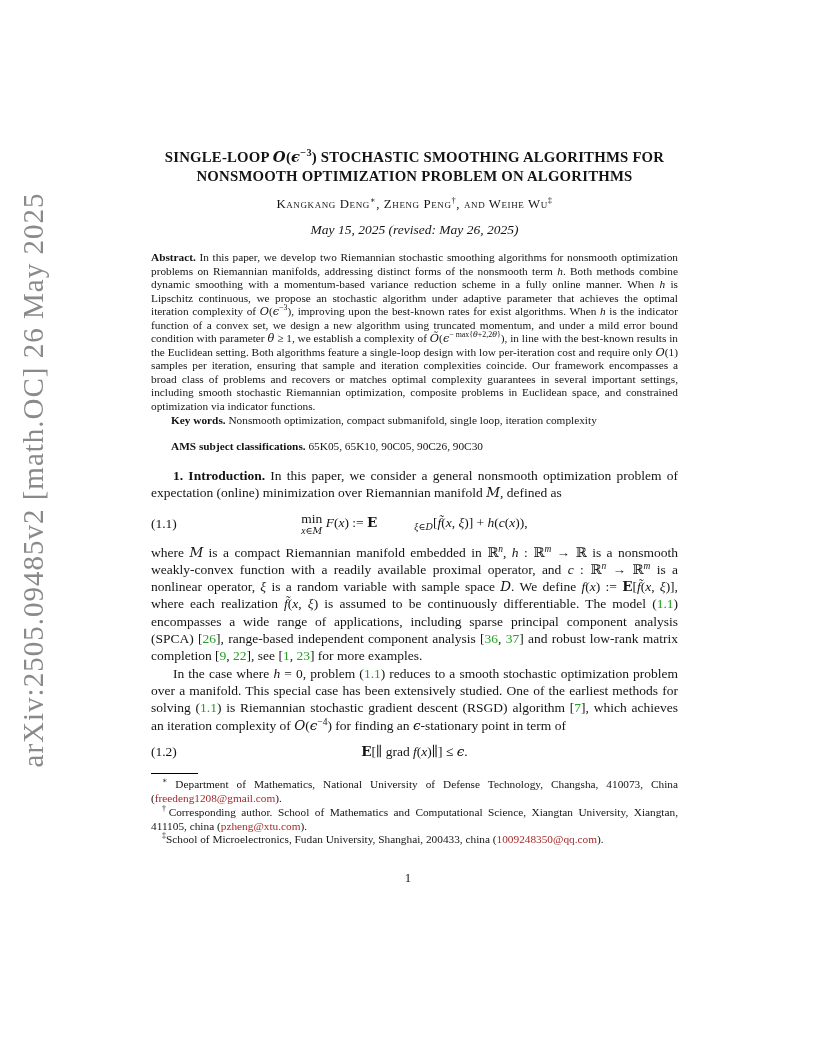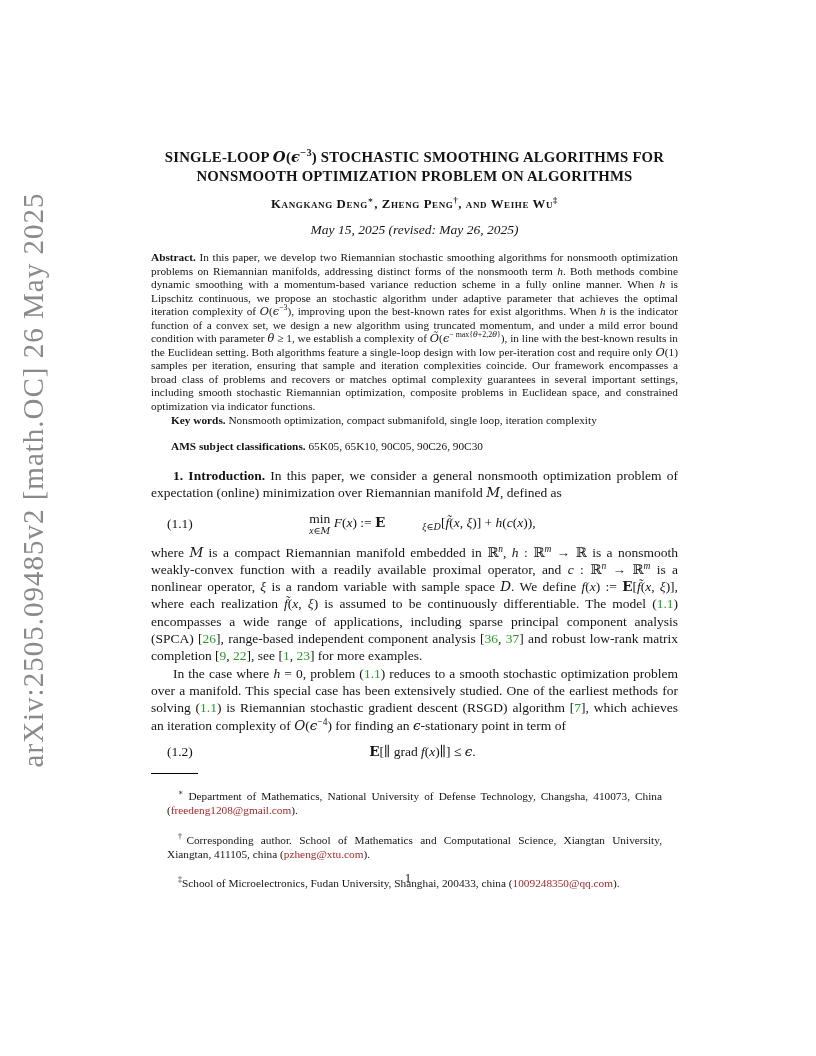--- a/index.html
+++ b/index.html
@@ -11,46 +11,46 @@
   .page{position:absolute;inset:0;}
   .watermark{
     position:absolute;top:480px;left:33px;
     transform:translate(-50%,-50%) rotate(-90deg);
     white-space:nowrap;font-size:29px;letter-spacing:1px;
     color:var(--watermark-gray,#8a8a8a);
     font-family:"Liberation Serif","DejaVu Serif",serif;
   }
   .content{position:absolute;left:151px;top:8px;width:527px;}
   .title{margin-top:140px;text-align:center;font-weight:bold;font-size:14.8px;line-height:18.5px;letter-spacing:0.2px;}
-  .authors{margin-top:12px;text-align:center;font-variant:small-caps;font-size:12.8px;letter-spacing:0.6px;font-weight:bold;}
+  .authors{margin-top:12px;text-align:center;font-variant:small-caps;font-size:12.8px;letter-spacing:0.6px;}
   .authors sup{font-size:8.5px;}
   .date{margin-top:10px;text-align:center;font-style:italic;font-size:13.5px;}
   .abstract{margin-top:13px;font-size:11.3px;line-height:13.5px;text-align:justify;}
   .kw{margin-top:1px;font-size:11.3px;line-height:13.5px;text-indent:20px;}
   .ams{margin-top:12px;}
   .main{margin-top:14px;font-size:13.5px;line-height:17.3px;text-align:justify;}
   .main p{margin:0;}
   p.pindent{text-indent:22px;}
-  .eq{position:relative;text-align:center;margin:9px 0 7px 16px;}
+  .eq{position:relative;text-align:center;margin:9px 0 7px 0;}
   .eqlabel{position:absolute;left:0;top:50%;transform:translateY(-50%);}
   .eq1{margin-top:10px;margin-bottom:8px;}
   .minstack{display:inline-block;text-align:center;vertical-align:-7px;}
   .mintop{display:block;line-height:14px;font-style:normal;}
   .minsub{display:block;font-size:9.5px;line-height:10px;}
   .cal{font-family:"DejaVu Serif",serif;font-style:italic;}
   .m{font-family:"DejaVu Serif","DejaVu Sans",serif;font-style:italic;}
   .bb{font-family:"DejaVu Serif",serif;font-weight:bold;}
   i{font-family:"Liberation Serif","DejaVu Serif",serif;}
   sup{font-size:70%;line-height:0;}
   sub{font-size:70%;line-height:0;padding-left:37px;}
   .cite{color:var(--citation-green,#22a022);}
   .link{color:var(--link-red,#a52a2a);}
   .fnrule{margin-top:13px;width:47px;border-top:1.2px solid #000;}
   .footnotes{margin-top:4px;font-size:11.3px;line-height:13.8px;text-align:justify;}
-  .footnotes p{margin:16px;text-indent:11px;}
+  .footnotes p{margin:0;text-indent:11px;}
   .pageno{position:absolute;top:871px;left:0;width:816px;text-align:center;font-size:12.8px;}
 </style>
 </head>
 <body>
 
 <div class="page">
 
   <div class="watermark">arXiv:2505.09485v2  [math.OC]  26 May 2025</div>
 
   <div class="content">

